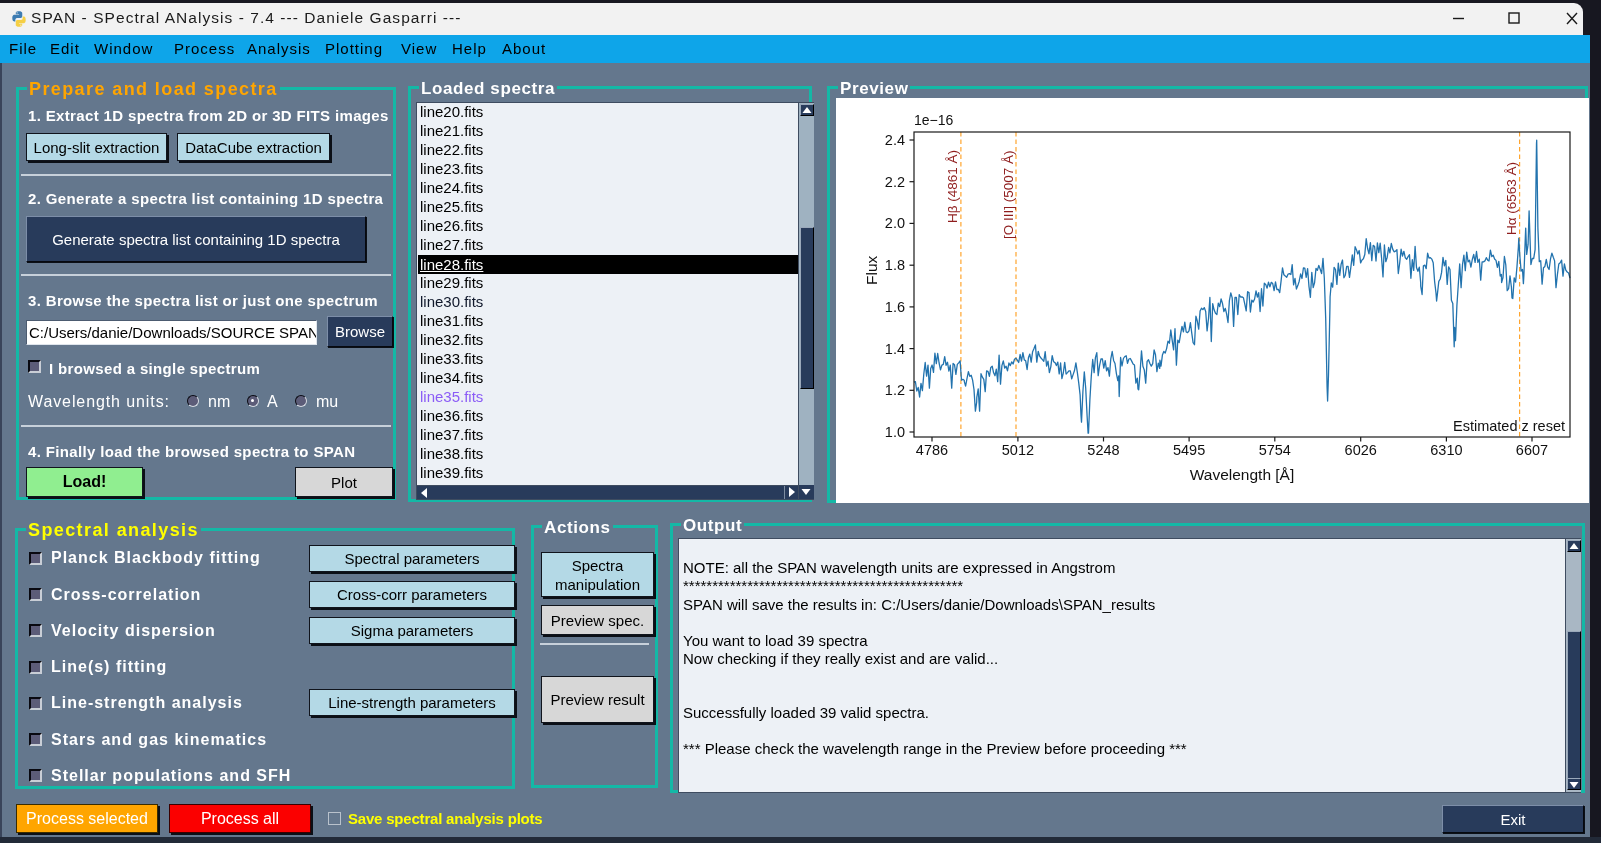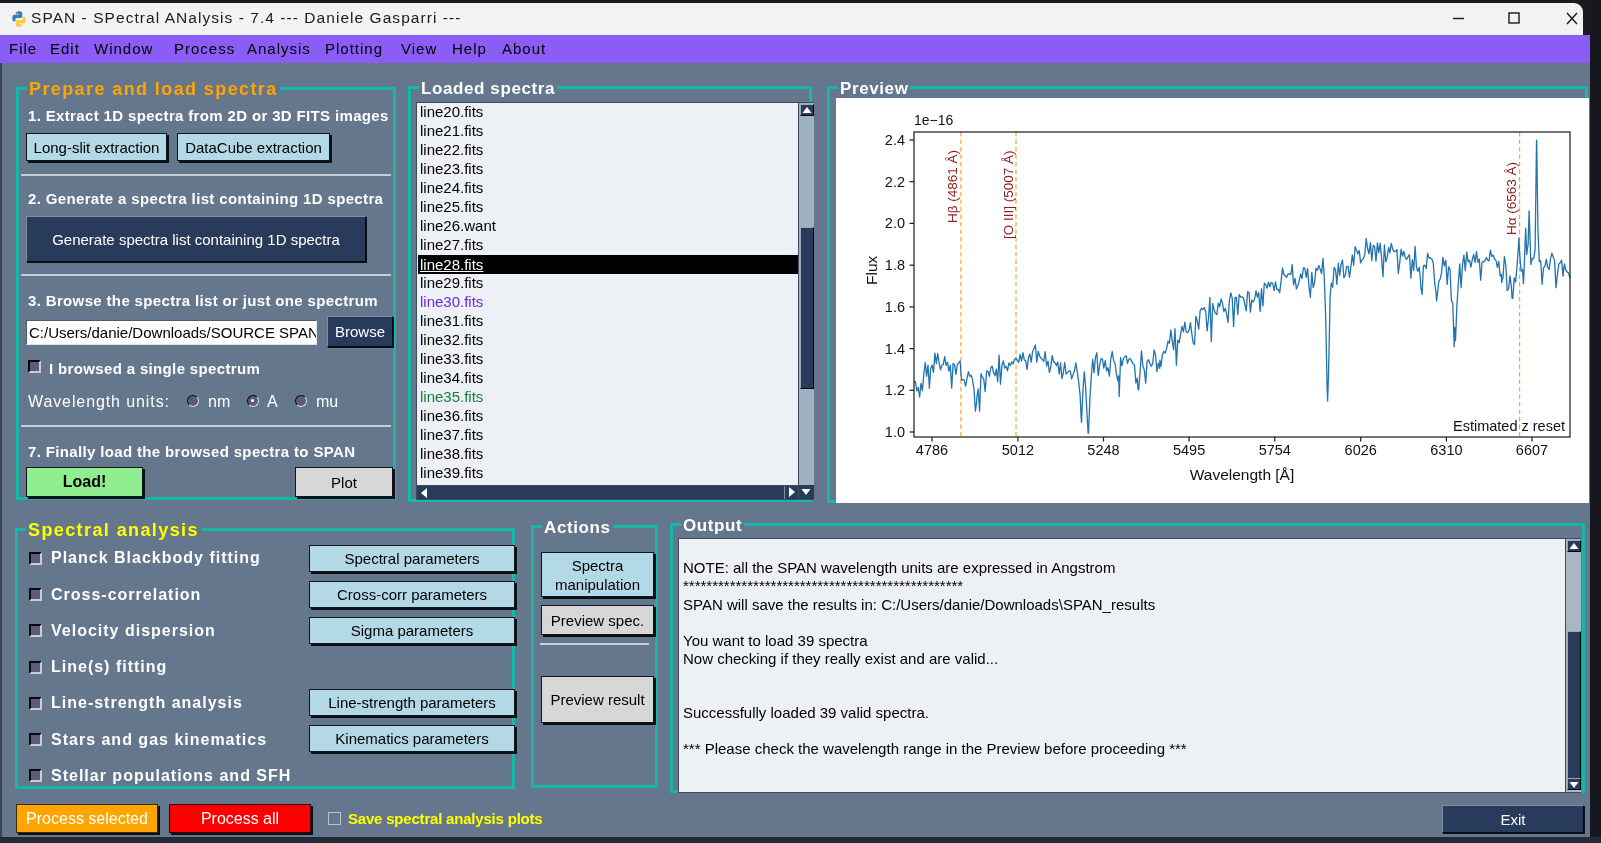--- a/index.html
+++ b/index.html
@@ -25,21 +25,21 @@
   <path fill="#3d7cb2" d="M8.9,1.2 C5.6,1.2 5.8,2.7 5.8,2.7 l0,1.6 3.3,0 0,0.5 -4.6,0 c0,0 -2.2,-0.25 -2.2,3.3 0,3.5 1.9,3.35 1.9,3.35 l1.15,0 0,-1.6 c0,0 -0.06,-1.9 1.9,-1.9 l3.2,0 c0,0 1.8,0.03 1.8,-1.75 l0,-3 c0,0 0.28,-2 -3.35,-2 z m-1.8,1.05 a0.6,0.6 0 1 1 0,1.2 0.6,0.6 0 1 1 0,-1.2 z"></path>
   <path fill="#f5cf44" d="M9.1,16.8 c3.3,0 3.1,-1.5 3.1,-1.5 l0,-1.6 -3.3,0 0,-0.5 4.6,0 c0,0 2.2,0.25 2.2,-3.3 0,-3.5 -1.9,-3.35 -1.9,-3.35 l-1.15,0 0,1.6 c0,0 0.06,1.9 -1.9,1.9 l-3.2,0 c0,0 -1.8,-0.03 -1.8,1.75 l0,3 c0,0 -0.28,2 3.35,2 z m1.8,-1.05 a0.6,0.6 0 1 1 0,-1.2 0.6,0.6 0 1 1 0,1.2 z"></path>
  </svg>
  <span class="abs" style="left:31px;top:6px;font-size:15.5px;letter-spacing:1.05px;color:#1b1b1b;white-space:nowrap;">SPAN - SPectral ANalysis - 7.4 --- Daniele Gasparri ---</span>
  <svg class="abs" style="left:1447px;top:0;" width="140" height="32" viewBox="0 0 140 32">
   <line x1="6" y1="15.5" x2="17" y2="15.5" stroke="#1a1a1a" stroke-width="1.4"></line>
   <rect x="62" y="10" width="10" height="10" fill="none" stroke="#1a1a1a" stroke-width="1.4"></rect>
   <path d="M120 10 L130 21 M130 10 L120 21" stroke="#1a1a1a" stroke-width="1.4" fill="none"></path>
  </svg>
 </div>
-<div class="abs" style="left:0;top:35px;width:1590px;height:28px;background:#8b5cf6;font-size:15px;letter-spacing:1px;color:#000;">
+<div class="abs" style="left:0;top:35px;width:1590px;height:28px;background:#0ea5e9;font-size:15px;letter-spacing:1px;color:#000;">
  <span class="abs" style="left:9px;top:5px;">File</span>
  <span class="abs" style="left:50px;top:5px;">Edit</span>
  <span class="abs" style="left:94px;top:5px;">Window</span>
  <span class="abs" style="left:174px;top:5px;">Process</span>
  <span class="abs" style="left:247px;top:5px;">Analysis</span>
  <span class="abs" style="left:325px;top:5px;">Plotting</span>
  <span class="abs" style="left:401px;top:5px;">View</span>
  <span class="abs" style="left:452px;top:5px;">Help</span>
  <span class="abs" style="left:502px;top:5px;">About</span>
 </div>
@@ -68,46 +68,46 @@
  <div class="abs" style="left:9px;top:303px;color:#fff;font-size:16px;letter-spacing:0.9px;">Wavelength units:</div>
  <div class="radio" style="left:168px;top:305px;"></div>
  <div class="abs" style="left:189px;top:303px;color:#fff;font-size:16px;">nm</div>
  <div class="radio" style="left:228px;top:305px;">
       <div style="position:absolute;left:3px;top:3px;width:3px;height:3px;border-radius:50%;background:#fff;"></div>
     </div>
  <div class="abs" style="left:248px;top:303px;color:#fff;font-size:16px;">A</div>
  <div class="radio" style="left:276px;top:305px;"></div>
  <div class="abs" style="left:297px;top:303px;color:#fff;font-size:16px;">mu</div>
  <div class="sep" style="top:335px;"></div>
- <div class="lbl" style="left:9px;top:353px;">7. Finally load the browsed spectra to SPAN</div>
+ <div class="lbl" style="left:9px;top:353px;">4. Finally load the browsed spectra to SPAN</div>
  <div class="btn" style="left:7px;top:377px;width:117px;height:30px;background:#90ee90;color:#000;font-weight:bold;font-size:16px;border:1px solid #10141c;box-shadow:2px 2px 0 #0b0f16;">Load!</div>
  <div class="btn gray" style="left:276px;top:377px;width:98px;height:30px;">Plot</div>
 </div>
 
 <div class="frame" style="left:408px;top:86px;width:404px;height:416px;">
  <span class="ftitle wt">Loaded spectra</span>
  <div class="abs" style="left:5px;top:13px;width:398px;height:398px;background:#edf1f6;border:1px solid #3e4c60;">
   <div class="abs" style="left:3px;top:0px;height:19px;color:#000;font-size:15px;">line20.fits</div>
  <div class="abs" style="left:3px;top:19px;height:19px;color:#000;font-size:15px;">line21.fits</div>
  <div class="abs" style="left:3px;top:38px;height:19px;color:#000;font-size:15px;">line22.fits</div>
  <div class="abs" style="left:3px;top:57px;height:19px;color:#000;font-size:15px;">line23.fits</div>
  <div class="abs" style="left:3px;top:76px;height:19px;color:#000;font-size:15px;">line24.fits</div>
  <div class="abs" style="left:3px;top:95px;height:19px;color:#000;font-size:15px;">line25.fits</div>
- <div class="abs" style="left:3px;top:114px;height:19px;color:#000;font-size:15px;">line26.want</div>
+ <div class="abs" style="left:3px;top:114px;height:19px;color:#000;font-size:15px;">line26.fits</div>
  <div class="abs" style="left:3px;top:133px;height:19px;color:#000;font-size:15px;">line27.fits</div>
  <div class="abs" style="left:1px;top:152px;width:380px;height:19px;background:#000;color:#fff;font-size:15px;">
         <span style="position:absolute;left:2px;top:1px;text-decoration:underline;">line28.fits</span>
       </div>
  <div class="abs" style="left:3px;top:171px;height:19px;color:#000;font-size:15px;">line29.fits</div>
- <div class="abs" style="left:3px;top:190px;height:19px;color:#6d28d9;font-size:15px;">line30.fits</div>
+ <div class="abs" style="left:3px;top:190px;height:19px;color:#0f172a;font-size:15px;">line30.fits</div>
  <div class="abs" style="left:3px;top:209px;height:19px;color:#000;font-size:15px;">line31.fits</div>
  <div class="abs" style="left:3px;top:228px;height:19px;color:#000;font-size:15px;">line32.fits</div>
  <div class="abs" style="left:3px;top:247px;height:19px;color:#000;font-size:15px;">line33.fits</div>
  <div class="abs" style="left:3px;top:266px;height:19px;color:#000;font-size:15px;">line34.fits</div>
- <div class="abs" style="left:3px;top:285px;height:19px;color:#15803d;font-size:15px;">line35.fits</div>
+ <div class="abs" style="left:3px;top:285px;height:19px;color:#8b5cf6;font-size:15px;">line35.fits</div>
  <div class="abs" style="left:3px;top:304px;height:19px;color:#000;font-size:15px;">line36.fits</div>
  <div class="abs" style="left:3px;top:323px;height:19px;color:#000;font-size:15px;">line37.fits</div>
  <div class="abs" style="left:3px;top:342px;height:19px;color:#000;font-size:15px;">line38.fits</div>
  <div class="abs" style="left:3px;top:361px;height:19px;color:#000;font-size:15px;">line39.fits</div>
 
   <div class="abs" style="left:381px;top:0;width:16px;height:396px;background:#9fb2c1;border-left:1px solid #3e4c60;">
    <div class="abs" style="left:1px;top:1px;width:14px;height:12px;background:#283b5b;border:1px solid;border-color:#9aa8ba #000 #000 #9aa8ba;">
      <svg width="12" height="10" style="position:absolute;left:0px;top:0px;">
             <path d="M6 2 L10.5 8 L1.5 8 Z" fill="#fff"></path>
           </svg>
@@ -195,21 +195,20 @@
  <div class="cb" style="left:11px;top:93px;"></div>
  <div class="lbl" style="left:33px;top:91px;font-size:16px;letter-spacing:1px;">Velocity dispersion</div>
  <div class="btn blue" style="left:291px;top:86px;width:206px;height:27px;">Sigma parameters</div>
  <div class="cb" style="left:11px;top:130px;"></div>
  <div class="lbl" style="left:33px;top:127px;font-size:16px;letter-spacing:1px;">Line(s) fitting</div>
  <div class="cb" style="left:11px;top:166px;"></div>
  <div class="lbl" style="left:33px;top:163px;font-size:16px;letter-spacing:1px;">Line-strength analysis</div>
  <div class="btn blue" style="left:291px;top:158px;width:206px;height:27px;">Line-strength parameters</div>
  <div class="cb" style="left:11px;top:202px;"></div>
  <div class="lbl" style="left:33px;top:200px;font-size:16px;letter-spacing:1px;">Stars and gas kinematics</div>
- <div class="btn blue" style="left:291px;top:194px;width:206px;height:27px;">Kinematics parameters</div>
  <div class="cb" style="left:11px;top:238px;"></div>
  <div class="lbl" style="left:33px;top:236px;font-size:16px;letter-spacing:1px;">Stellar populations and SFH</div>
 </div>
 
 <div class="frame" style="left:531px;top:525px;width:127px;height:263px;padding-left:13px;">
  <span class="ftitle wt">Actions</span>
  <div class="btn blue" style="left:7px;top:24px;width:113px;height:45px;line-height:19px;">Spectra<br>manipulation</div>
  <div class="btn gray" style="left:7px;top:77px;width:113px;height:30px;">Preview spec.</div>
  <div class="sep" style="top:115px;left:6px;right:6px;"></div>
  <div class="btn gray" style="left:7px;top:148px;width:113px;height:47px;">Preview result</div>

